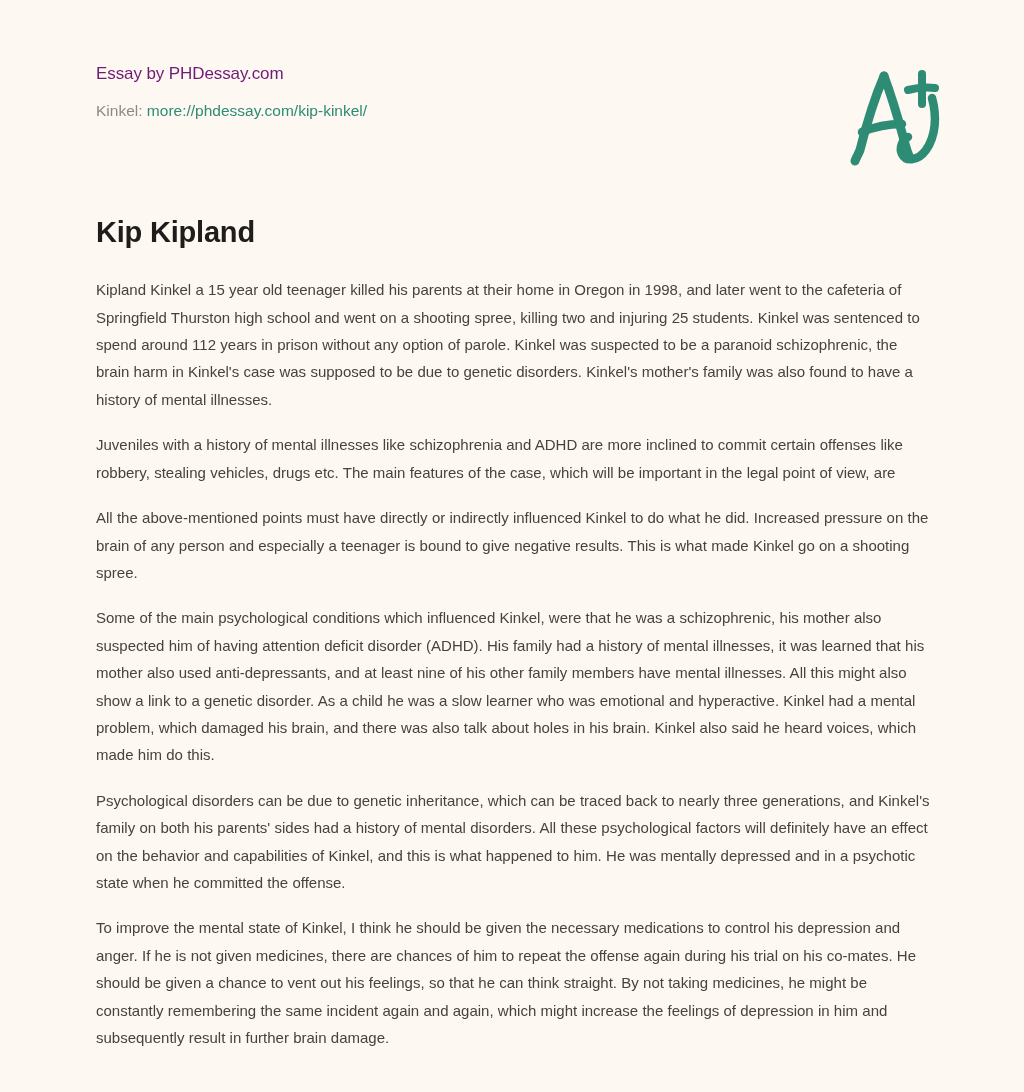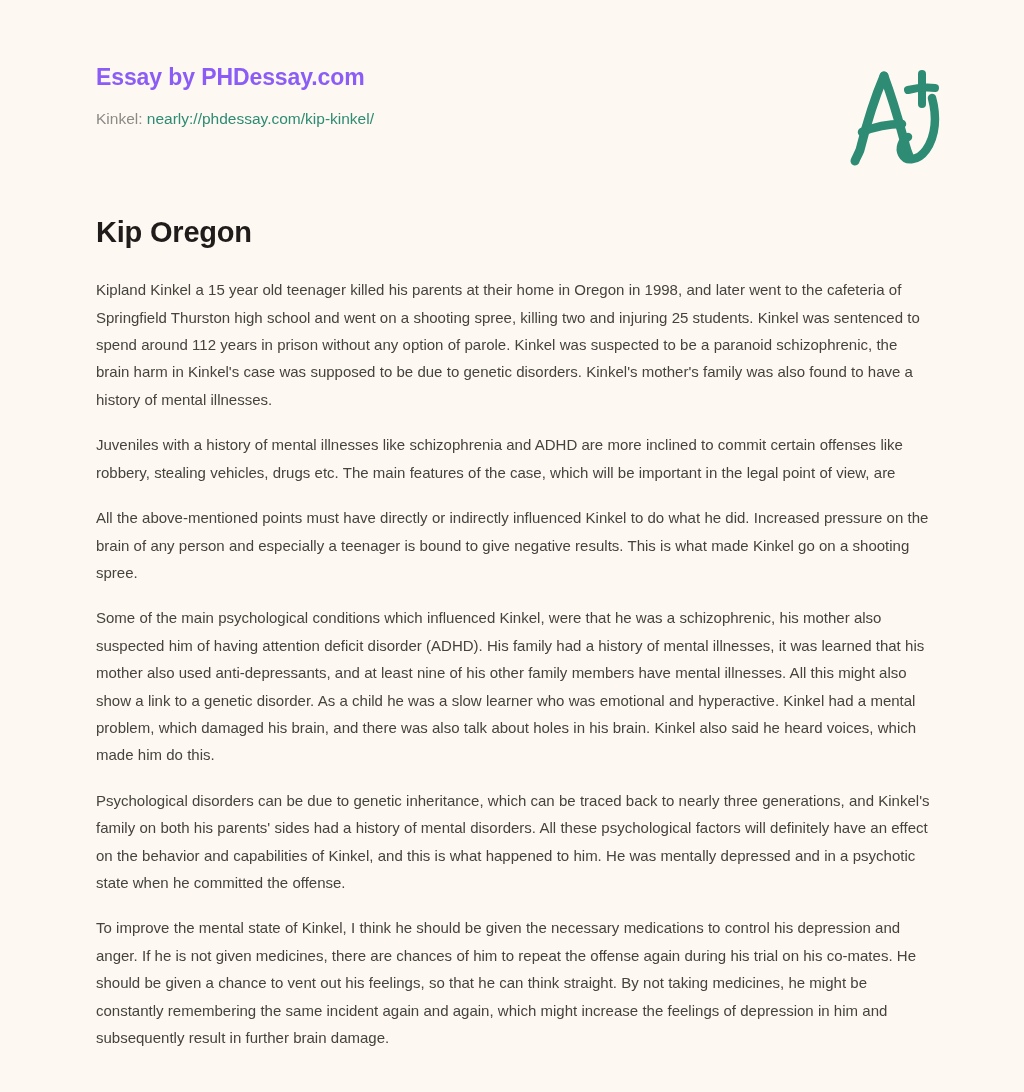--- a/index.html
+++ b/index.html
@@ -31,23 +31,23 @@
     height: 190px;
   }
 
   .brand-block {
     position: absolute;
     left: 96px;
     top: 64px;
   }
 
   .brand-title {
-    font-size: 23px;
-    font-weight: bold;
-    color: #8b5cf6;
+    font-size: 17px;
+    font-weight: normal;
+    color: #701a75;
     letter-spacing: -0.1px;
     line-height: 1.2;
     white-space: nowrap;
   }
 
   .source-line {
     margin-top: 17px;
     font-size: 15.5px;
     line-height: 1.3;
     white-space: nowrap;
@@ -109,21 +109,21 @@
 
 <div class="page">
 
   <div class="header">
 
     <div class="brand-block">
       <div class="brand-title">Essay by PHDessay.com</div>
 
       <div class="source-line">
         <span class="source-label">Kinkel:</span>
-        <a class="source-url" href="#">nearly://phdessay.com/kip-kinkel/</a>
+        <a class="source-url" href="#">more://phdessay.com/kip-kinkel/</a>
       </div>
     </div>
 
     <div class="logo">
       <svg viewBox="0 0 110 108" xmlns="http://www.w3.org/2000/svg" fill="none" stroke="#2e8b74" stroke-linecap="round" stroke-linejoin="round">
 
         <path d="M44 14 C38 28 28 56 20 88 C18 93 16 96 15 99" stroke-width="9"></path>
 
         <path d="M44 14 C50 30 58 56 64 78 C66 86 68 92 70 96" stroke-width="9"></path>
 
@@ -133,21 +133,21 @@
 
         <path d="M68 28 C76 26 86 25 95 26" stroke-width="8"></path>
 
         <path d="M92 36 C97 54 96 74 86 88 C78 99 66 100 62 92 C59 86 62 78 68 75" stroke-width="8.5"></path>
       </svg>
     </div>
 
   </div>
 
   <div class="article">
-    <h1 class="article-title">Kip Oregon</h1>
+    <h1 class="article-title">Kip Kipland</h1>
 
     <div class="article-body">
       <p>Kipland Kinkel a 15 year old teenager killed his parents at their home in Oregon in 1998, and later went to the cafeteria of Springfield Thurston high school and went on a shooting spree, killing two and injuring 25 students. Kinkel was sentenced to spend around 112 years in prison without any option of parole. Kinkel was suspected to be a paranoid schizophrenic, the brain harm in Kinkel's case was supposed to be due to genetic disorders. Kinkel's mother's family was also found to have a history of mental illnesses.</p>
       <p>Juveniles with a history of mental illnesses like schizophrenia and ADHD are more inclined to commit certain offenses like robbery, stealing vehicles, drugs etc. The main features of the case, which will be important in the legal point of view, are</p>
       <p>All the above-mentioned points must have directly or indirectly influenced Kinkel to do what he did. Increased pressure on the brain of any person and especially a teenager is bound to give negative results. This is what made Kinkel go on a shooting spree.</p>
       <p>Some of the main psychological conditions which influenced Kinkel, were that he was a schizophrenic, his mother also suspected him of having attention deficit disorder (ADHD).  His family had a history of mental illnesses, it was learned that his mother also used anti-depressants, and at least nine of his other family members have mental illnesses. All this might also show a link to a genetic disorder. As a child he was a slow learner who was emotional and hyperactive. Kinkel had a mental problem, which damaged his brain, and there was also talk about holes in his brain. Kinkel also said he heard voices, which made him do this.</p>
       <p>Psychological disorders can be due to genetic inheritance, which can be traced back to nearly three generations, and Kinkel's family on both his parents' sides had a history of mental disorders. All these psychological factors will definitely have an effect on the behavior and capabilities of Kinkel, and this is what happened to him.  He was mentally depressed and in a psychotic state when he committed the offense.</p>
       <p>To improve the mental state of Kinkel, I think he should be given the necessary medications to control his depression and anger.  If he is not given medicines, there are chances of him to repeat the offense again during his trial on his co-mates.  He should be given a chance to vent out his feelings, so that he can think straight. By not taking medicines, he might be constantly remembering the same incident again and again, which might increase the feelings of depression in him and subsequently result in further brain damage.</p>
 
     </div>

